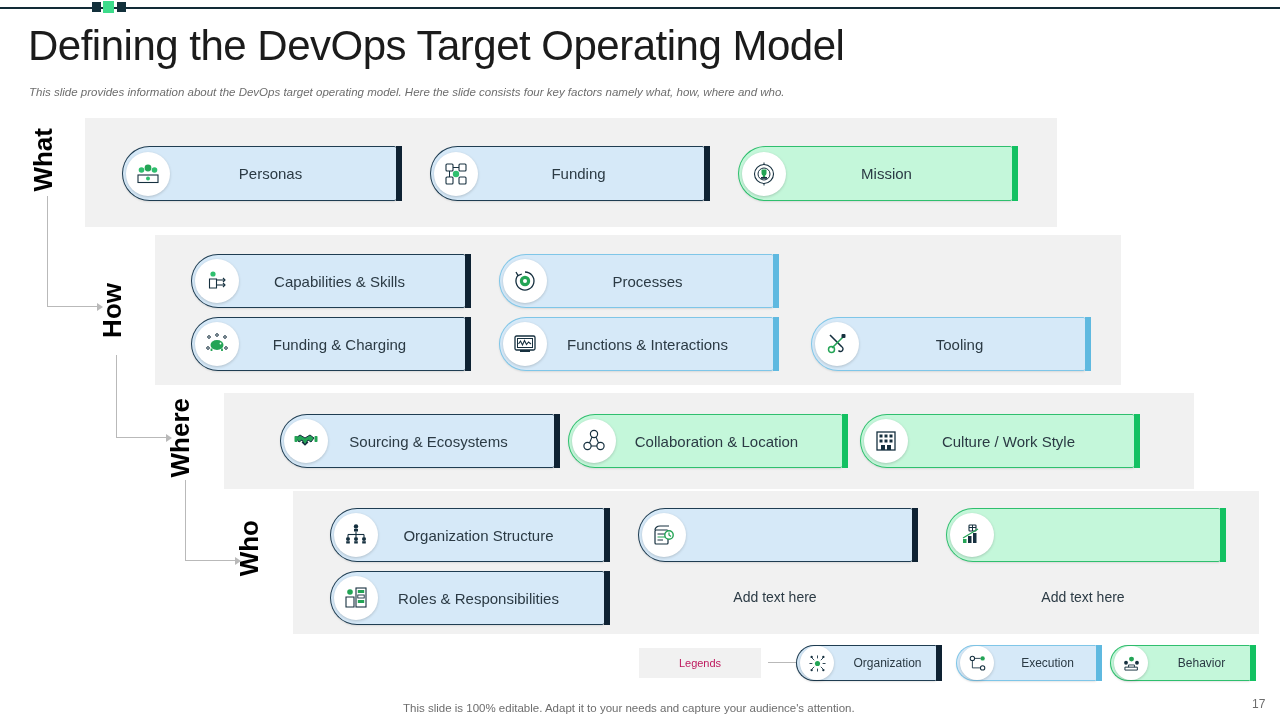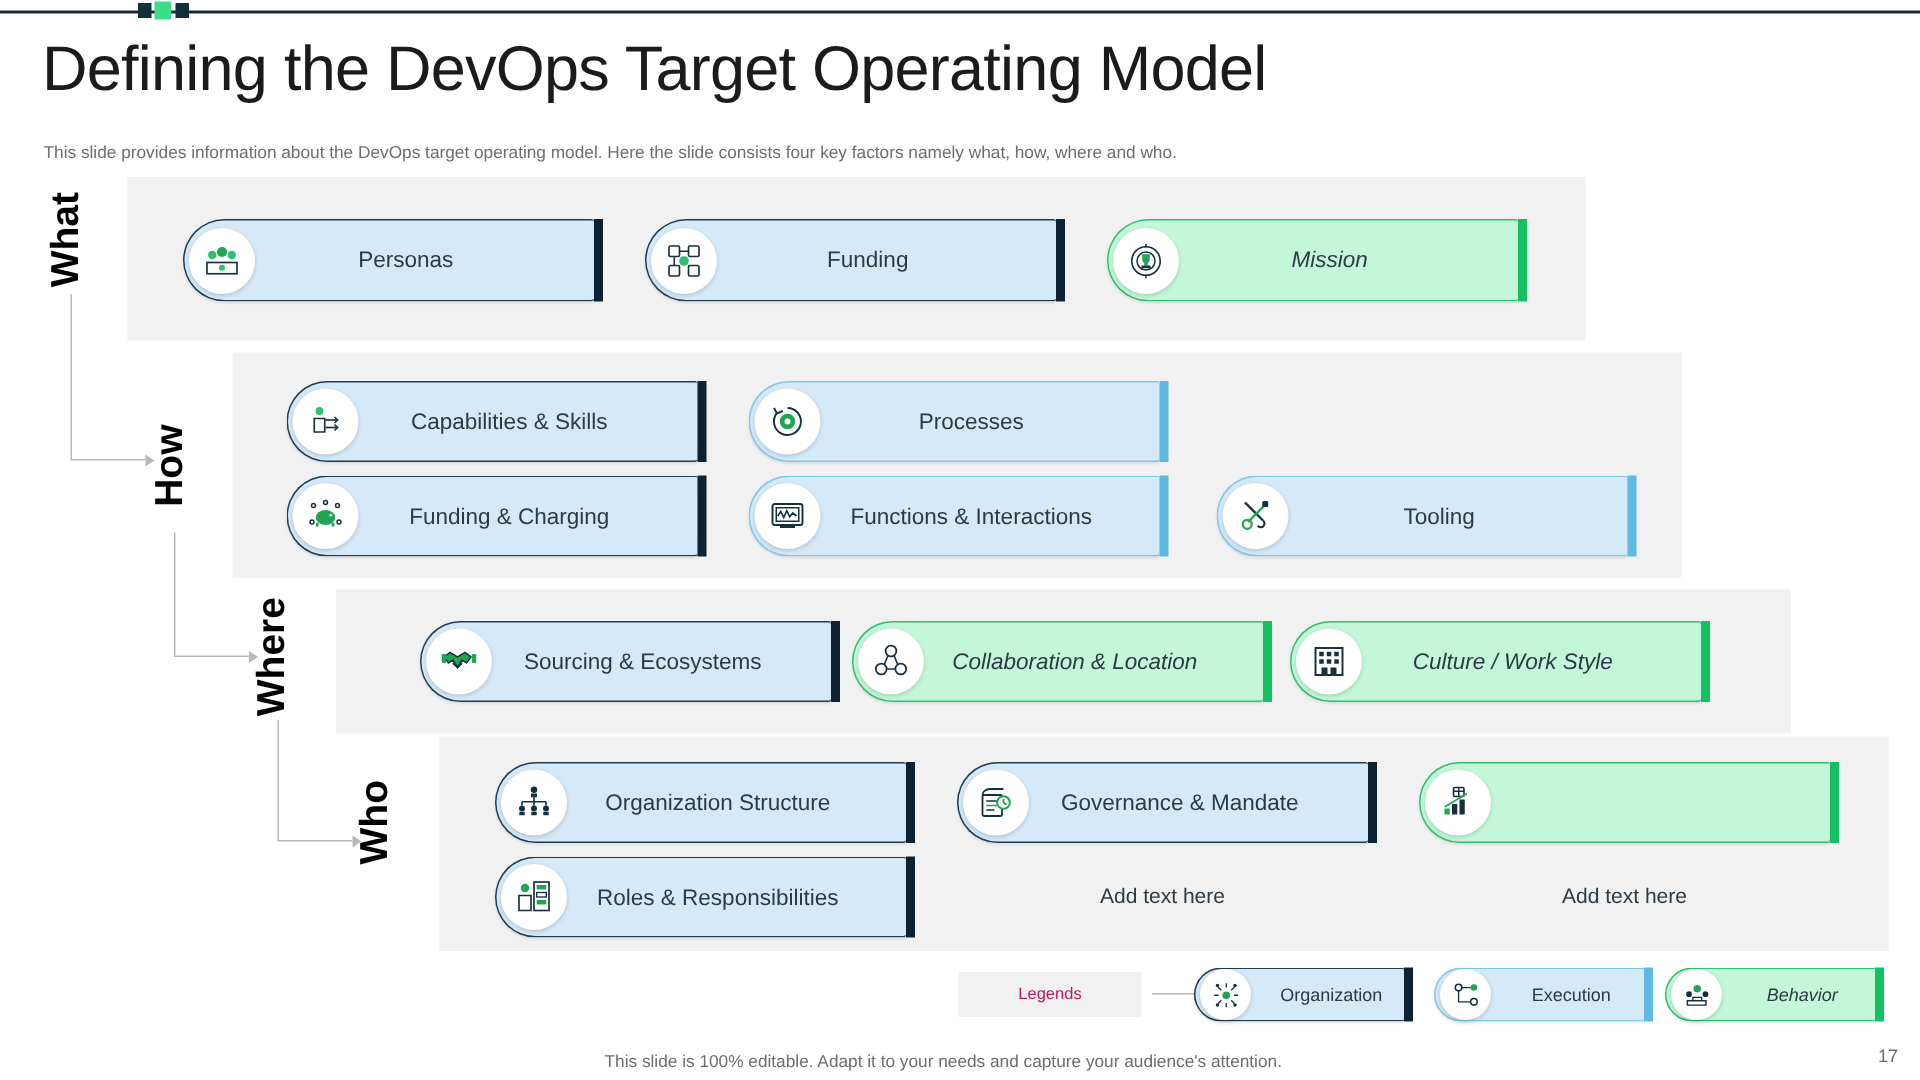--- a/index.html
+++ b/index.html
@@ -18,22 +18,22 @@
   .top-sq.c { left: 117px; }
   .top-sq.b { left: 103px; background: #3ddc8b; width: 11px; height: 12px; top: 1px; }
 
   
   .title {
     position: absolute; left: 28px; top: 22px;
     font-size: 42px; font-weight: 400; color: #1b1b1b;
     letter-spacing: -0.5px; white-space: nowrap;
   }
   .subtitle {
-    position: absolute; left: 29px; top: 96px;
-    font-size: 11.5px; color: #6d6d6d; white-space: nowrap;
+    position: absolute; left: 29px; top: 86px;
+    font-size: 11.5px; color: #6d6d6d; white-space: nowrap; font-style: italic;
   }
 
   
   .panel { position: absolute; background: #f1f1f1; }
   .panel.what  { left: 85px;  top: 118px; width: 972px; height: 109px; }
   .panel.how   { left: 155px; top: 235px; width: 966px; height: 150px; }
   .panel.where { left: 224px; top: 393px; width: 970px; height: 96px; }
   .panel.who   { left: 293px; top: 491px; width: 966px; height: 143px; }
 
   
@@ -61,21 +61,21 @@
   
   .pill {
     position: absolute; display: flex; align-items: center;
     border-radius: 28px 2px 2px 28px;
     background: #d6e9f8;
     border: 1px solid #1f3d52;
     border-right: none;
     box-shadow: 0 1px 2px rgba(0,0,0,0.10);
   }
   .pill .edge { position: absolute; right: -6px; top: -1px; bottom: -1px; width: 6px; background: #0e2233; }
-  .pill.green { background: #c4f7da; border-color: #2fbf6e; font-style: italic; }
+  .pill.green { background: #c4f7da; border-color: #2fbf6e; }
   .pill.green .edge { background: #13c162; }
   .pill.sky { border-color: #7fc6e8; }
   .pill.sky .edge { background: #5fb9e0; }
 
   .pill .ico {
     position: absolute; left: 3px; top: 50%; transform: translateY(-50%);
     width: 44px; height: 44px; border-radius: 50%;
     background: #ffffff; display: flex; align-items: center; justify-content: center;
     box-shadow: 0 1px 3px rgba(0,0,0,0.18);
   }
@@ -344,21 +344,20 @@
       <svg width="26" height="26" viewBox="0 0 26 26">
         <rect x="4" y="8" width="13" height="14" rx="1" fill="#fff" stroke="#16303f" stroke-width="1.2"></rect>
         <line x1="6.5" y1="12" x2="14" y2="12" stroke="#16303f" stroke-width="1"></line>
         <line x1="6.5" y1="15" x2="14" y2="15" stroke="#23a455" stroke-width="1"></line>
         <line x1="6.5" y1="18" x2="12" y2="18" stroke="#16303f" stroke-width="1"></line>
         <path d="M4 8c0-2 2-4 5-4h9" fill="none" stroke="#16303f" stroke-width="1.2"></path>
         <circle cx="18" cy="13" r="4.2" fill="#fff" stroke="#23a455" stroke-width="1.4"></circle>
         <polyline points="18,10.5 18,13 20,14.5" fill="none" stroke="#23a455" stroke-width="1.2"></polyline>
       </svg>
     </span>
-    <span class="lbl">Governance &amp; Mandate</span>
     <span class="edge"></span>
   </div>
 
   <div class="pill green" style="left:946px; top:508px; width:274px; height:54px;">
     <span class="ico">
       <svg width="26" height="26" viewBox="0 0 26 26">
         <rect x="10" y="3" width="7" height="6" rx="0.8" fill="none" stroke="#16303f" stroke-width="1.1"></rect>
         <line x1="13.5" y1="3" x2="13.5" y2="9" stroke="#16303f" stroke-width="1"></line>
         <line x1="10" y1="5.5" x2="17" y2="5.5" stroke="#16303f" stroke-width="1"></line>
         <rect x="4" y="17" width="3.5" height="4" fill="#23a455"></rect>

